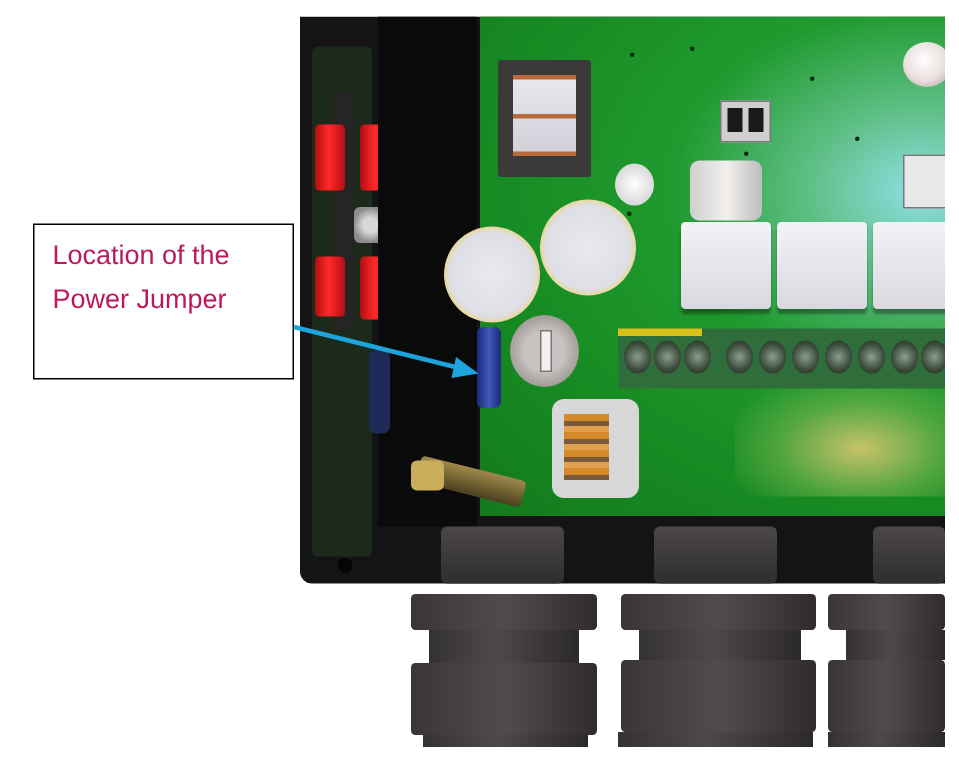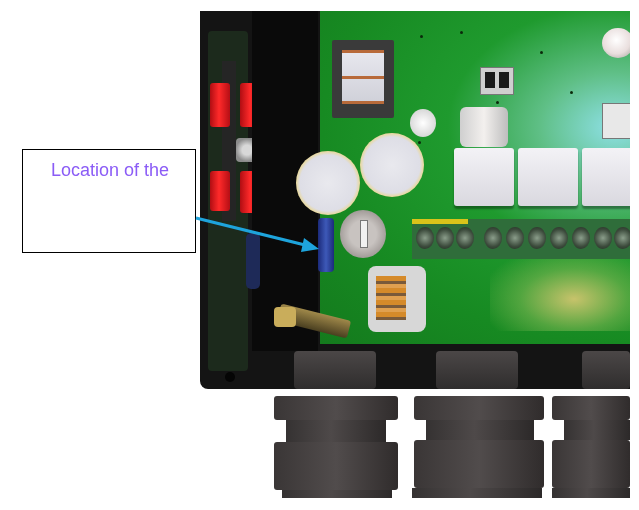--- a/index.html
+++ b/index.html
@@ -60,21 +60,21 @@
   .gland-top { position: absolute; top: 340px; height: 38px; background: linear-gradient(#4b4747,#2f2d2d); border-radius: 4px; }
   .gland { position: absolute; background: linear-gradient(90deg,#353232,#4e4949 45%,#2c2929); }
   .gland-nut { position: absolute; background: linear-gradient(90deg,#3a3636,#514c4c 50%,#302c2c); border-radius: 3px; }
 
   
   .callout {
     position: absolute; left: 22px; top: 149px; width: 174px; height: 104px;
     border: 1px solid #000; background: #fff; box-sizing: border-box;
     padding: 6px 10px 0 12px;
   }
-  .callout-line { font-size: 18px; line-height: 29px; color: #8b5cf6; white-space: nowrap; text-align: center; }
+  .callout-line { font-size: 18px; line-height: 29px; color: #be185d; white-space: nowrap; }
   .arrow-svg { position: absolute; left: 0; top: 0; width: 639px; height: 510px; pointer-events: none; }
 </style>
 </head>
 <body>
 
 <div class="photo">
   <div class="enclosure">
     <div class="left-rail">
         <div class="left-rail-inner"></div>
       </div>
@@ -165,18 +165,19 @@
   <div class="gland" style="left:212px;top:477px;width:130px;height:10px;"></div>
 
   <div class="gland-nut" style="left:352px;top:385px;width:78px;height:24px;"></div>
   <div class="gland" style="left:364px;top:409px;width:66px;height:20px;"></div>
   <div class="gland-nut" style="left:352px;top:429px;width:78px;height:48px;"></div>
   <div class="gland" style="left:352px;top:477px;width:78px;height:10px;"></div>
 </div>
 
 <div class="callout">
   <div class="callout-line">Location of the</div>
+  <div class="callout-line">Power Jumper</div>
 </div>
 
 <svg class="arrow-svg" viewBox="0 0 639 510">
   <line x1="196" y1="218" x2="309" y2="246" stroke="#1ea4dc" stroke-width="3"></line>
   <polygon points="319,249 304,238 301,252" fill="#1ea4dc"></polygon>
 </svg>
 
 </body></html>

